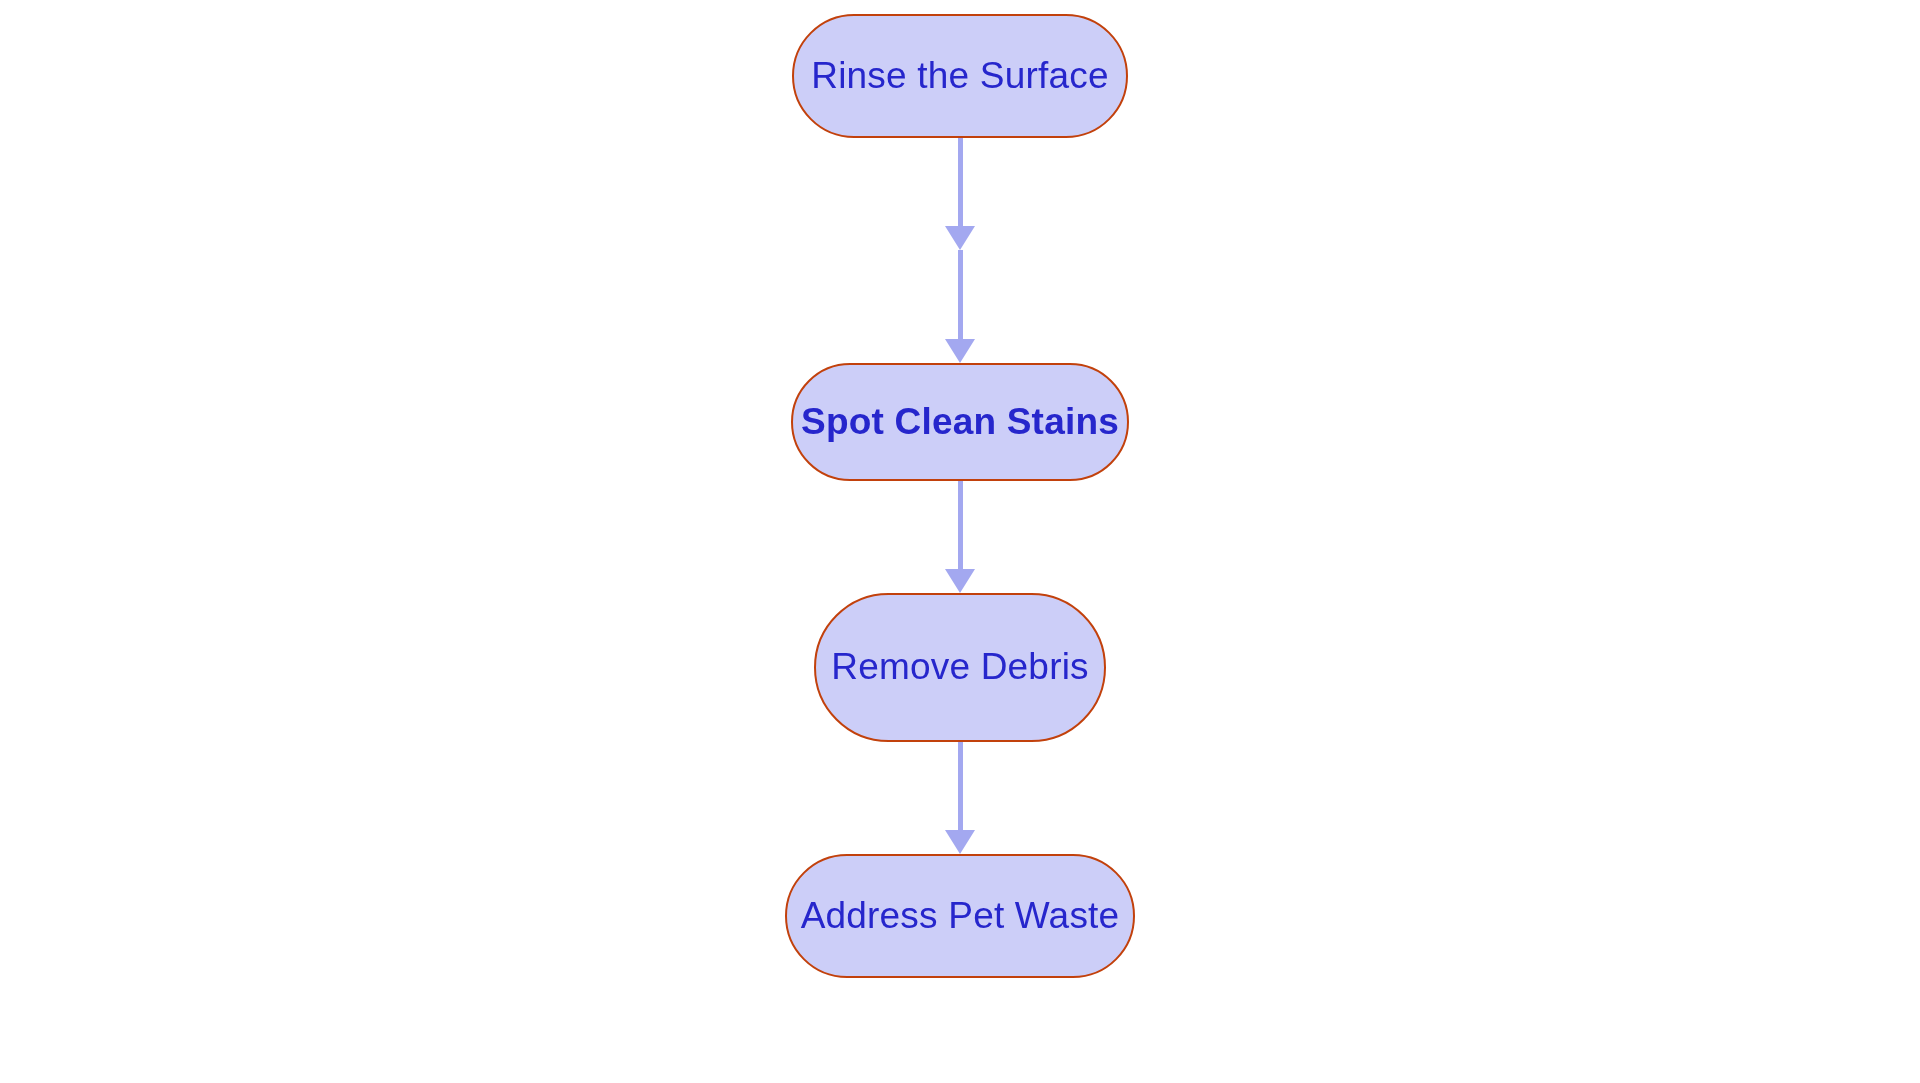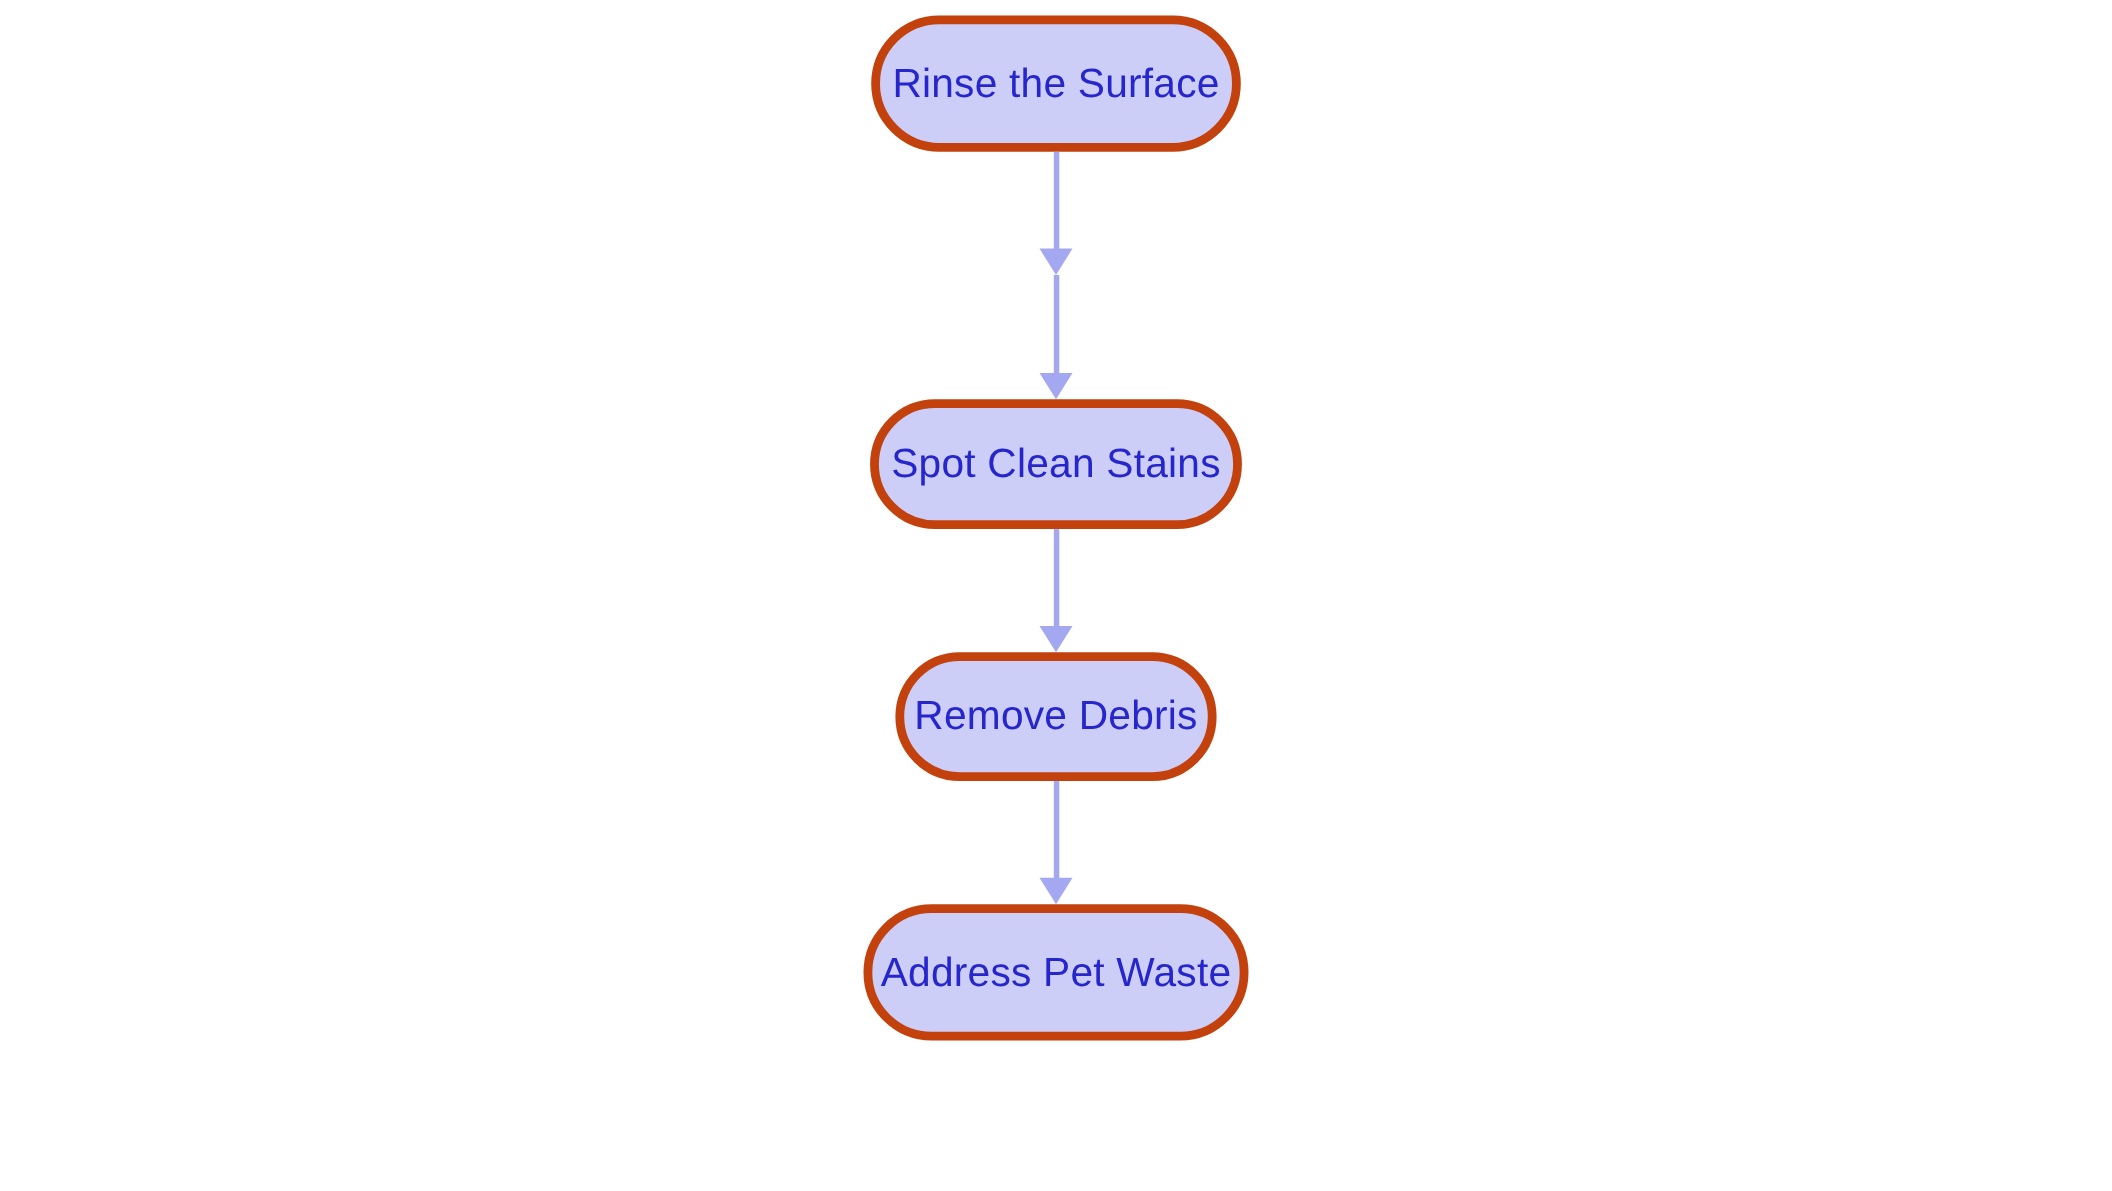--- a/index.html
+++ b/index.html
@@ -32,41 +32,41 @@
     flex-direction: column;
     align-items: center;
   }
 
   .node {
     box-sizing: border-box;
     display: flex;
     align-items: center;
     justify-content: center;
     background: #ccceF8;
-    border: 8px solid #c2410c;
+    border: 2px solid #c2410c;
     border-radius: 999px;
     color: #2626cc;
     font-size: 37px;
     font-weight: 400;
     letter-spacing: 0.2px;
     line-height: 1;
     white-space: nowrap;
     padding: 0 44px;
   }
 
   .node-label {
     display: block;
     transform: translateY(-1px);
   }
 
   
   .node-1 { width: 336px; height: 124px; }
   .node-2 { width: 300px; height: 118px; }
-  .node-3 { width: 338px; height: 118px; }
-  .node-4 { width: 292px; height: 117px; }
+  .node-3 { width: 338px; height: 118px; font-weight: bold; }
+  .node-4 { width: 292px; height: 149px; }
   .node-5 { width: 350px; height: 124px; }
 
   .connector {
     position: relative;
     width: 40px;
     display: flex;
     flex-direction: column;
     align-items: center;
     justify-content: flex-start;
   }

